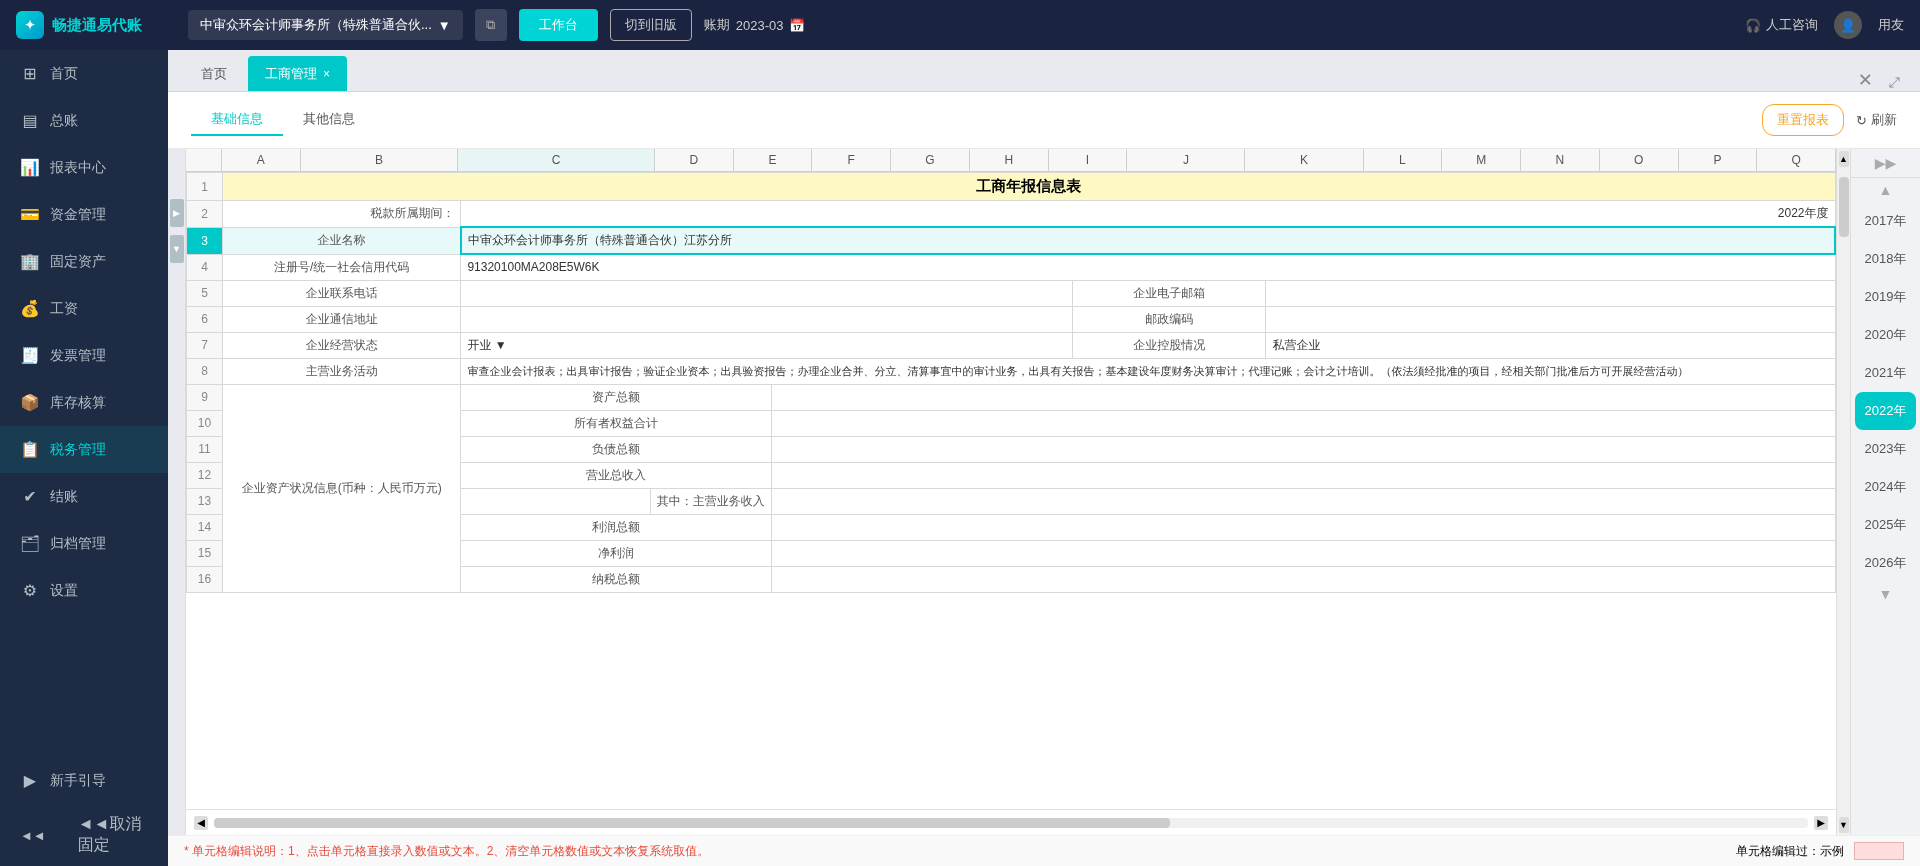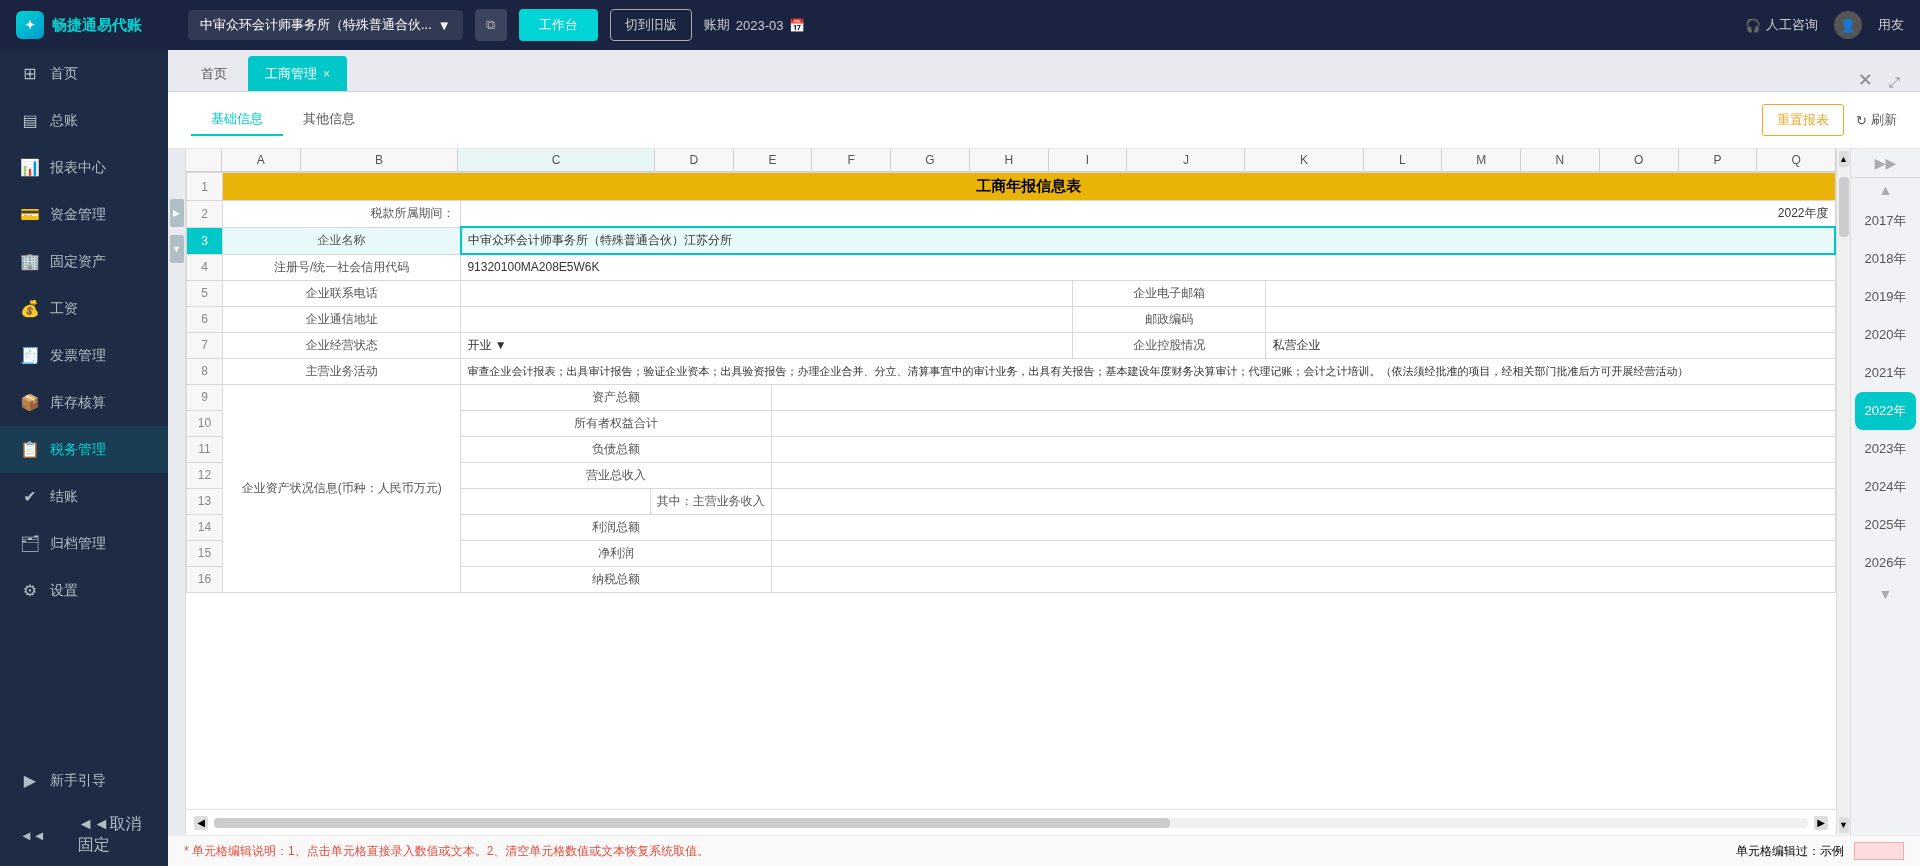--- a/index.html
+++ b/index.html
@@ -41,21 +41,21 @@
 
     
     .page-content { flex: 1; display: flex; flex-direction: column; overflow: hidden; background: white; margin: 0; }
 
     
     .toolbar { padding: 12px 23px; display: flex; align-items: center; justify-content: space-between; border-bottom: 1px solid #e8e8e8; background: white; flex-shrink: 0; }
     .tabs-nav { display: flex; gap: 0; }
     .tab-nav-item { padding: 6px 20px; font-size: 13px; cursor: pointer; border-bottom: 2px solid transparent; color: #555; }
     .tab-nav-item.active { color: #00c8c8; border-bottom: 2px solid #00c8c8; }
     .toolbar-right { display: flex; align-items: center; gap: 12px; }
-    .reset-btn { border: 1px solid #f5a623; color: #f5a623; background: white; border-radius: 3px; padding: 6px 14px; font-size: 13px; cursor: pointer; }
+    .reset-btn { border: 1px solid #f5a623; color: #f5a623; background: white; border-radius: 12px; padding: 6px 14px; font-size: 13px; cursor: pointer; }
     .refresh-btn { background: transparent; border: none; color: #555; font-size: 13px; cursor: pointer; display: flex; align-items: center; gap: 4px; }
 
     
     .spreadsheet-wrap { flex: 1; display: flex; overflow: hidden; }
 
     
     .spreadsheet-body { flex: 1; overflow: auto; }
     .spreadsheet-table { border-collapse: collapse; width: 100%; }
     .spreadsheet-table td, .spreadsheet-table th { border: 1px solid #d8d8d8; font-size: 12px; padding: 4px 6px; white-space: nowrap; }
     .row-num { width: 36px; min-width: 36px; text-align: center; background: #f7f7f7; color: #888; font-size: 12px; border-right: 1px solid #d0d0d0; }
@@ -257,21 +257,21 @@
                 <col style="width:80px">
                 <col style="width:80px">
                 <col style="width:80px">
                 <col style="width:80px">
                 <col style="width:80px">
               </colgroup>
               <tbody>
 
                 <tr>
                   <td class="row-num">1</td>
-                  <td colspan="17" style="text-align:center;font-size:15px;font-weight:bold;background:#eab308;">工商年报信息表</td>
+                  <td colspan="17" style="text-align:center;font-size:15px;font-weight:bold;background:#fef9c3;">工商年报信息表</td>
                 </tr>
 
                 <tr>
                   <td class="row-num">2</td>
                   <td colspan="2" style="text-align:right;color:#555;">税款所属期间：</td>
                   <td colspan="15" style="color:#333;text-align:right;">2022年度</td>
                 </tr>
 
                 <tr style="background:#e8f9f9;">
                   <td class="row-num" style="background:#00c8c8;color:white;">3</td>

